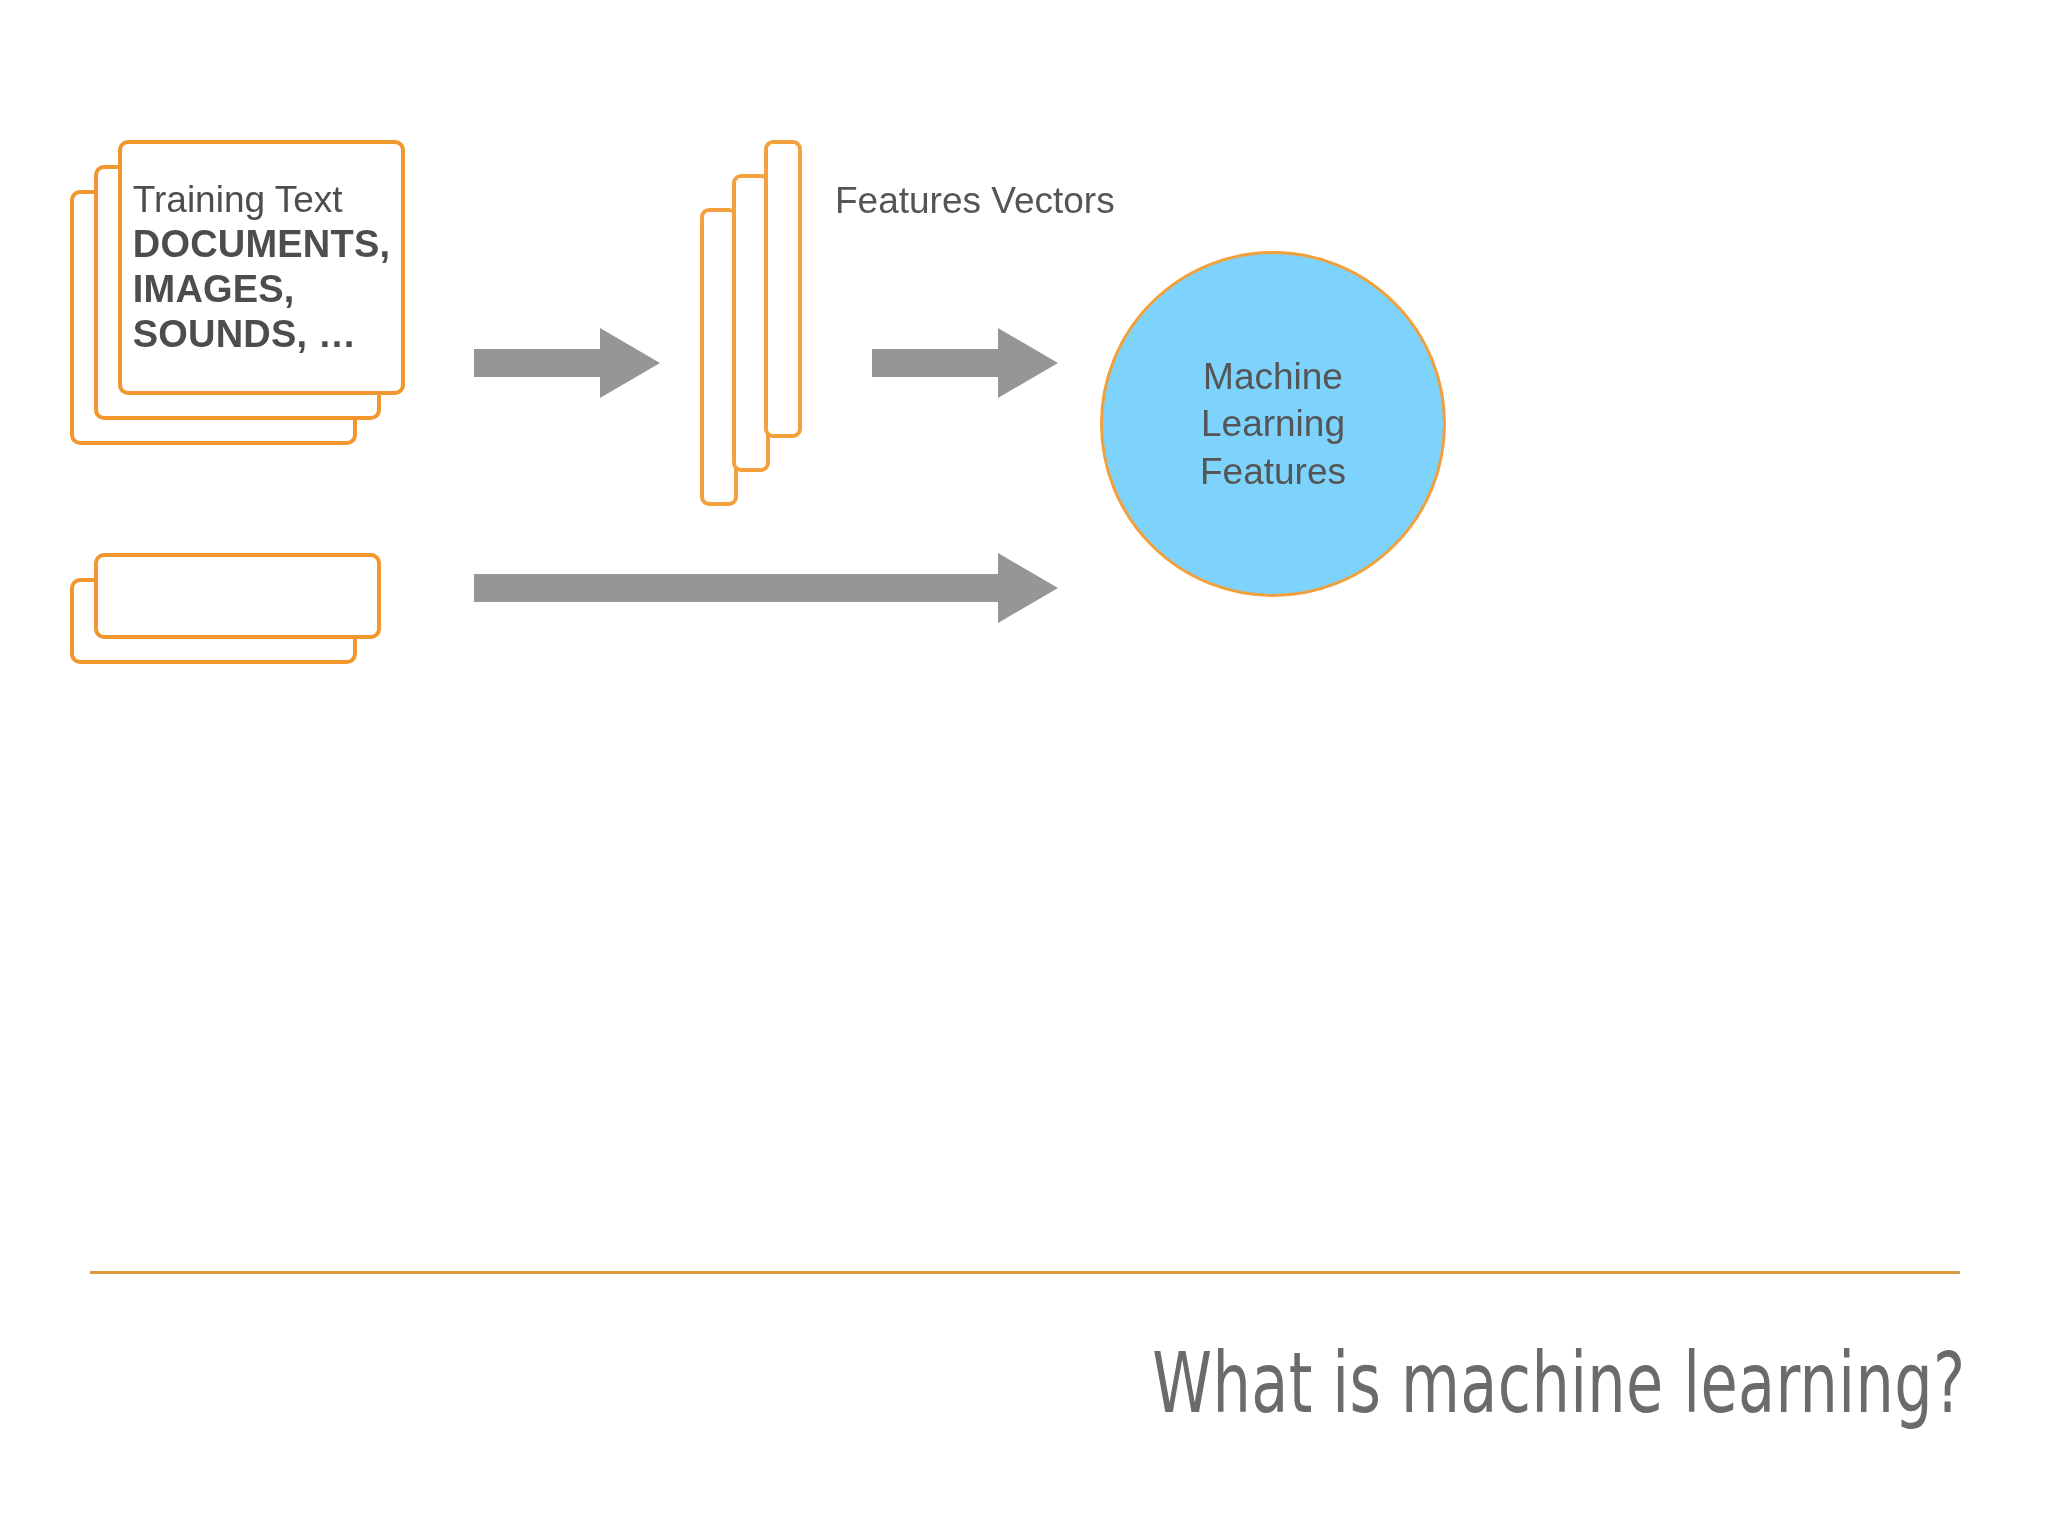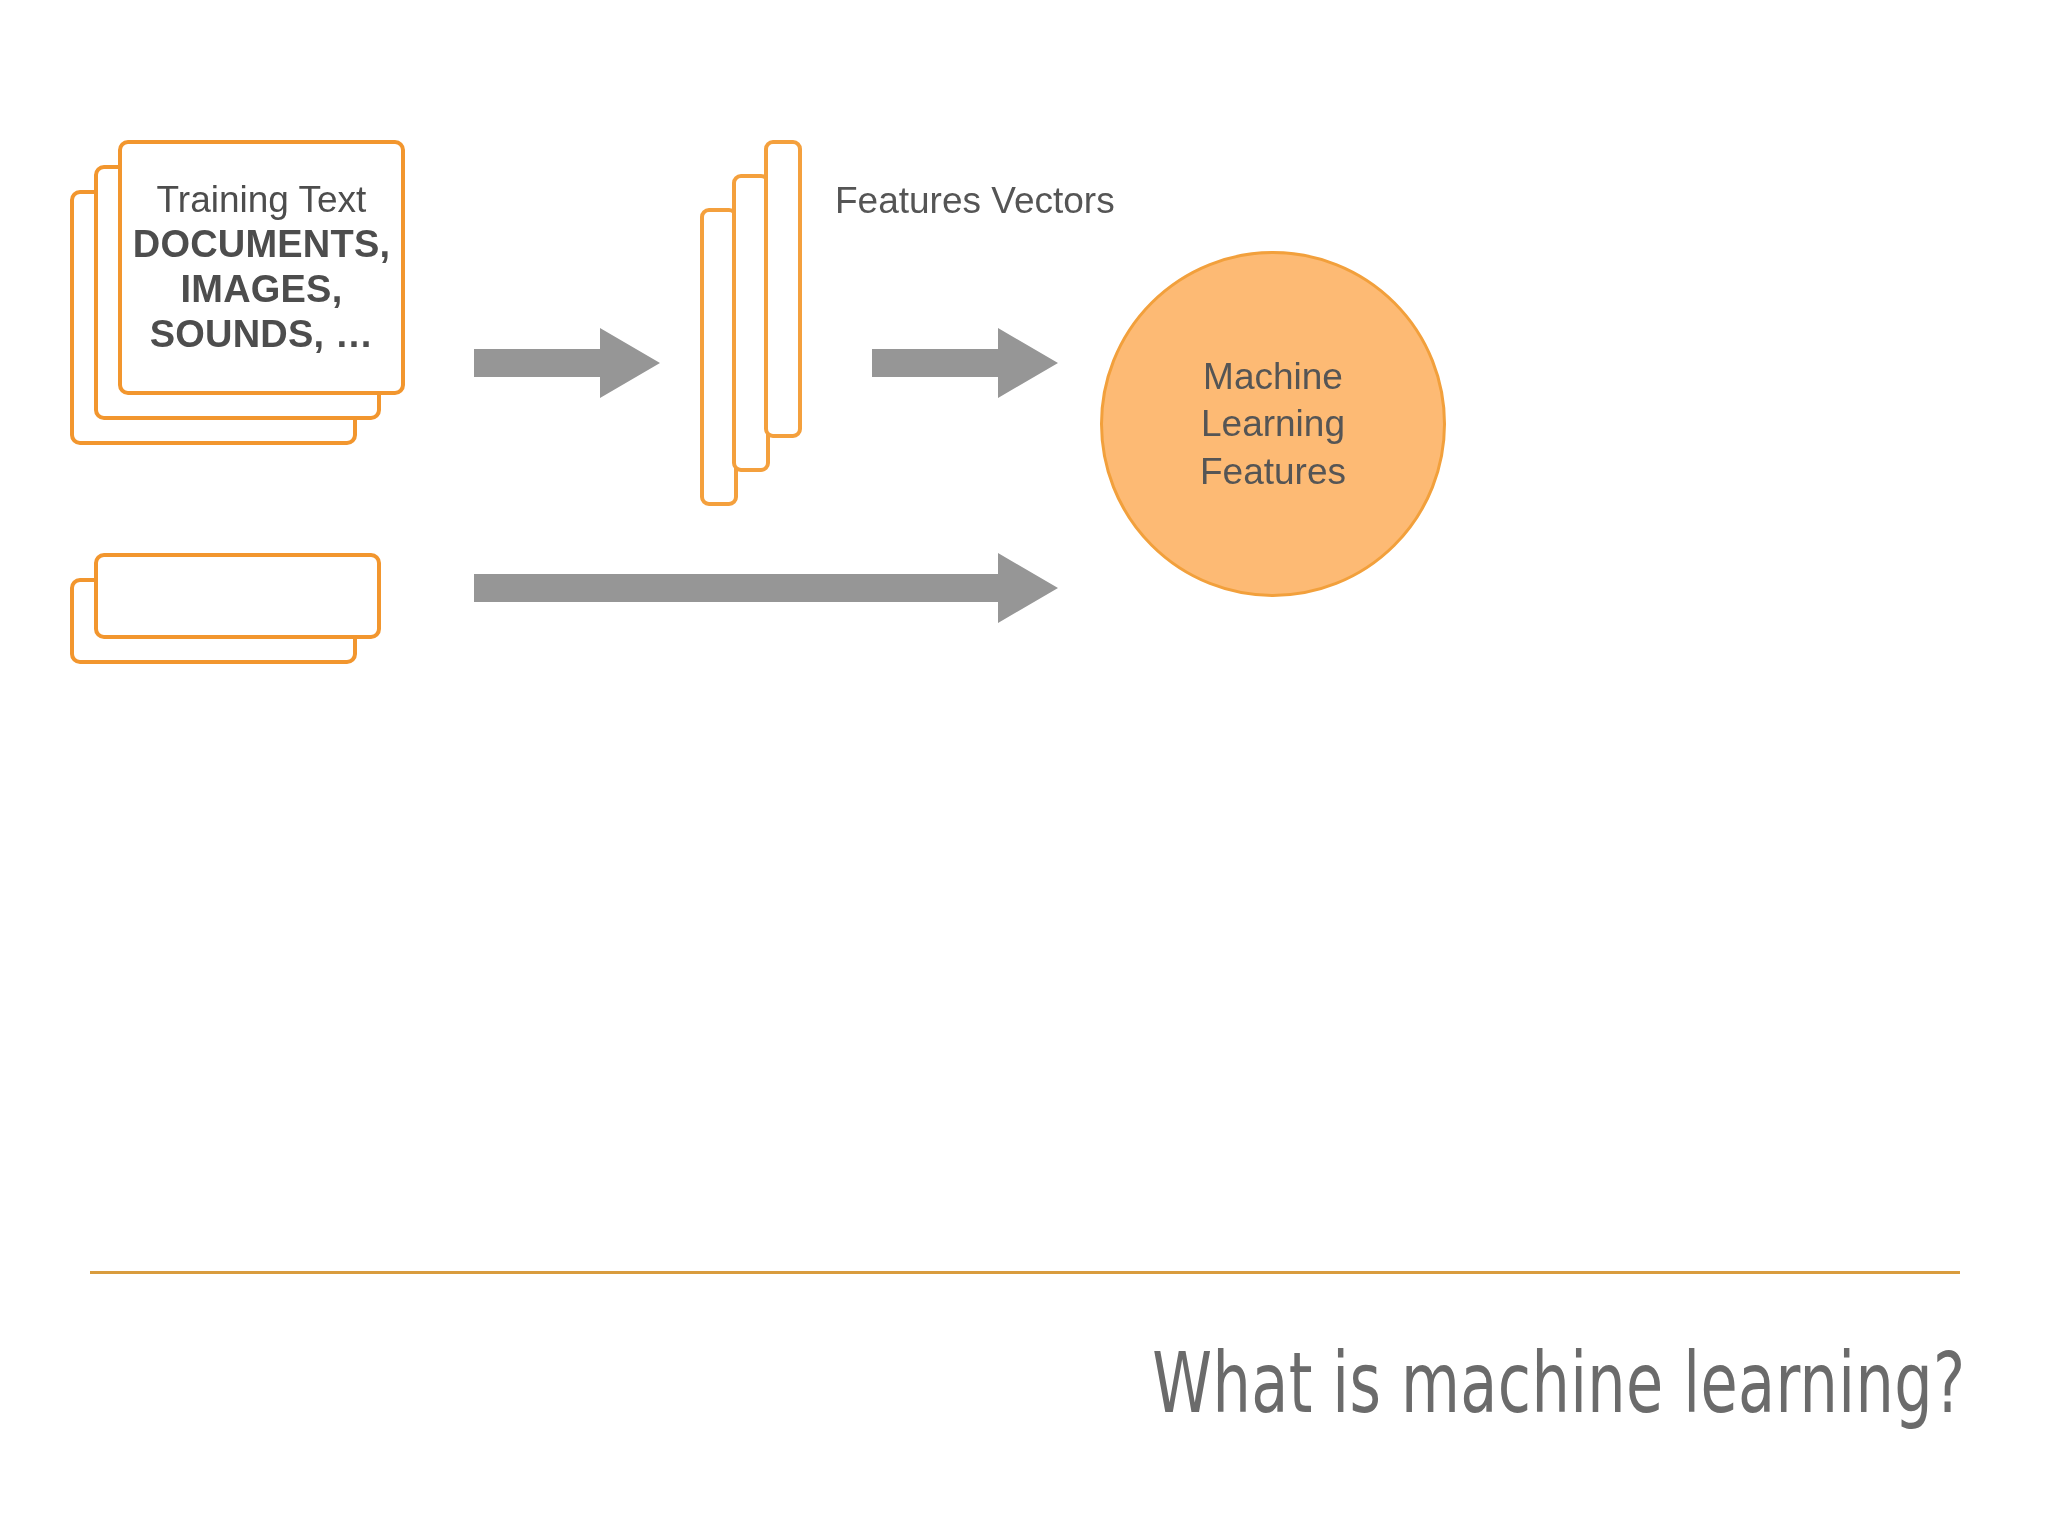--- a/index.html
+++ b/index.html
@@ -8,34 +8,34 @@
 
   .slide{position:absolute;inset:0;background:#ffffff;}
 
   
   .stack{position:absolute;}
   .card{position:absolute;border:4px solid #F2962E;border-radius:10px;background:#ffffff;box-sizing:border-box;}
   .card.back3{z-index:1;}
   .card.back2{z-index:2;}
   .card.front{z-index:3;display:flex;align-items:center;justify-content:center;}
 
-  .card-text{text-align:center;color:#555555;line-height:1.18;}
+  .card-text{color:#555555;line-height:1.18;}
   .ct-title{font-size:37px;font-weight:400;color:#4d4d4d;}
   .ct-sub{font-size:38px;font-weight:700;color:#4d4d4d;letter-spacing:.2px;}
 
   
   .bar{position:absolute;border:4px solid #F4A03D;border-radius:9px;background:#ffffff;box-sizing:border-box;}
 
   
   .arrow{position:absolute;}
   .arrow svg{display:block;}
 
   
   .circle{position:absolute;border:3px solid #F2A03C;border-radius:50%;box-sizing:border-box;
-          display:flex;align-items:center;justify-content:center;background:#fdba74;}
+          display:flex;align-items:center;justify-content:center;background:#7dd3fc;}
   .circle-text{text-align:center;color:#555555;font-size:37px;line-height:1.28;font-weight:400;}
 
   
   .plain-label{position:absolute;color:#555555;font-size:37px;font-weight:400;white-space:nowrap;}
 
   
   .divider{position:absolute;height:3px;background:#D99C3E;}
   .footer-title{position:absolute;right:82px;color:#6b6b6b;font-size:84px;font-weight:300;
                 font-family:"DejaVu Sans Condensed","Liberation Sans Narrow","Liberation Sans",sans-serif;
                 transform:scaleX(.80);transform-origin:right center;white-space:nowrap;letter-spacing:.5px;}

